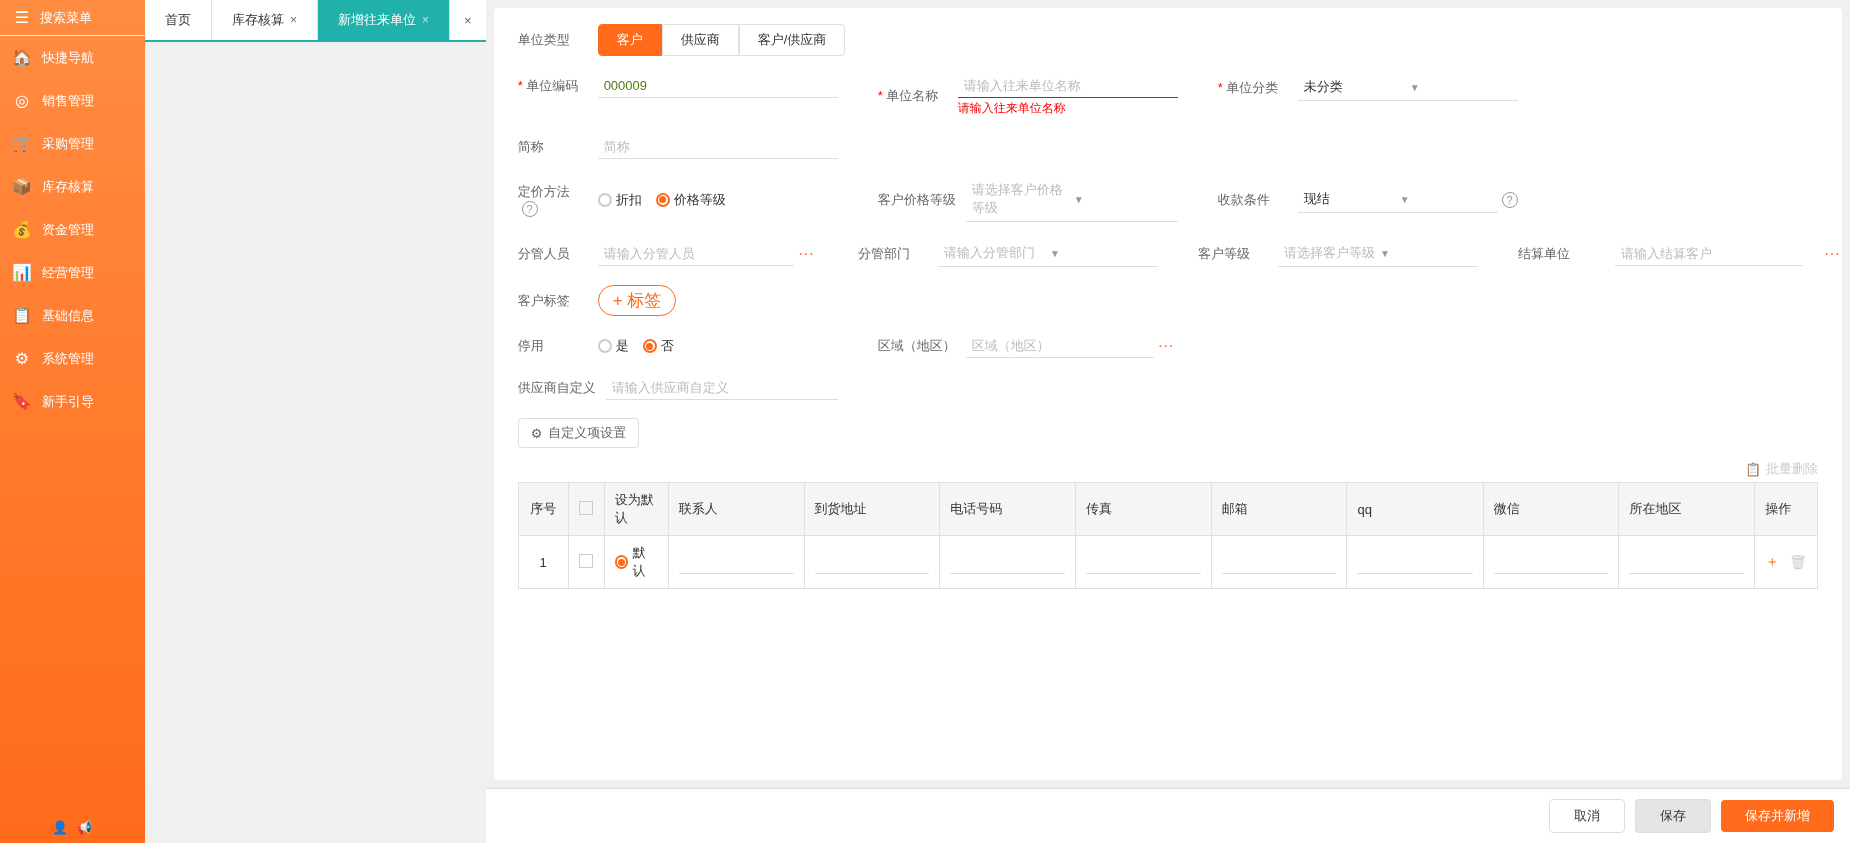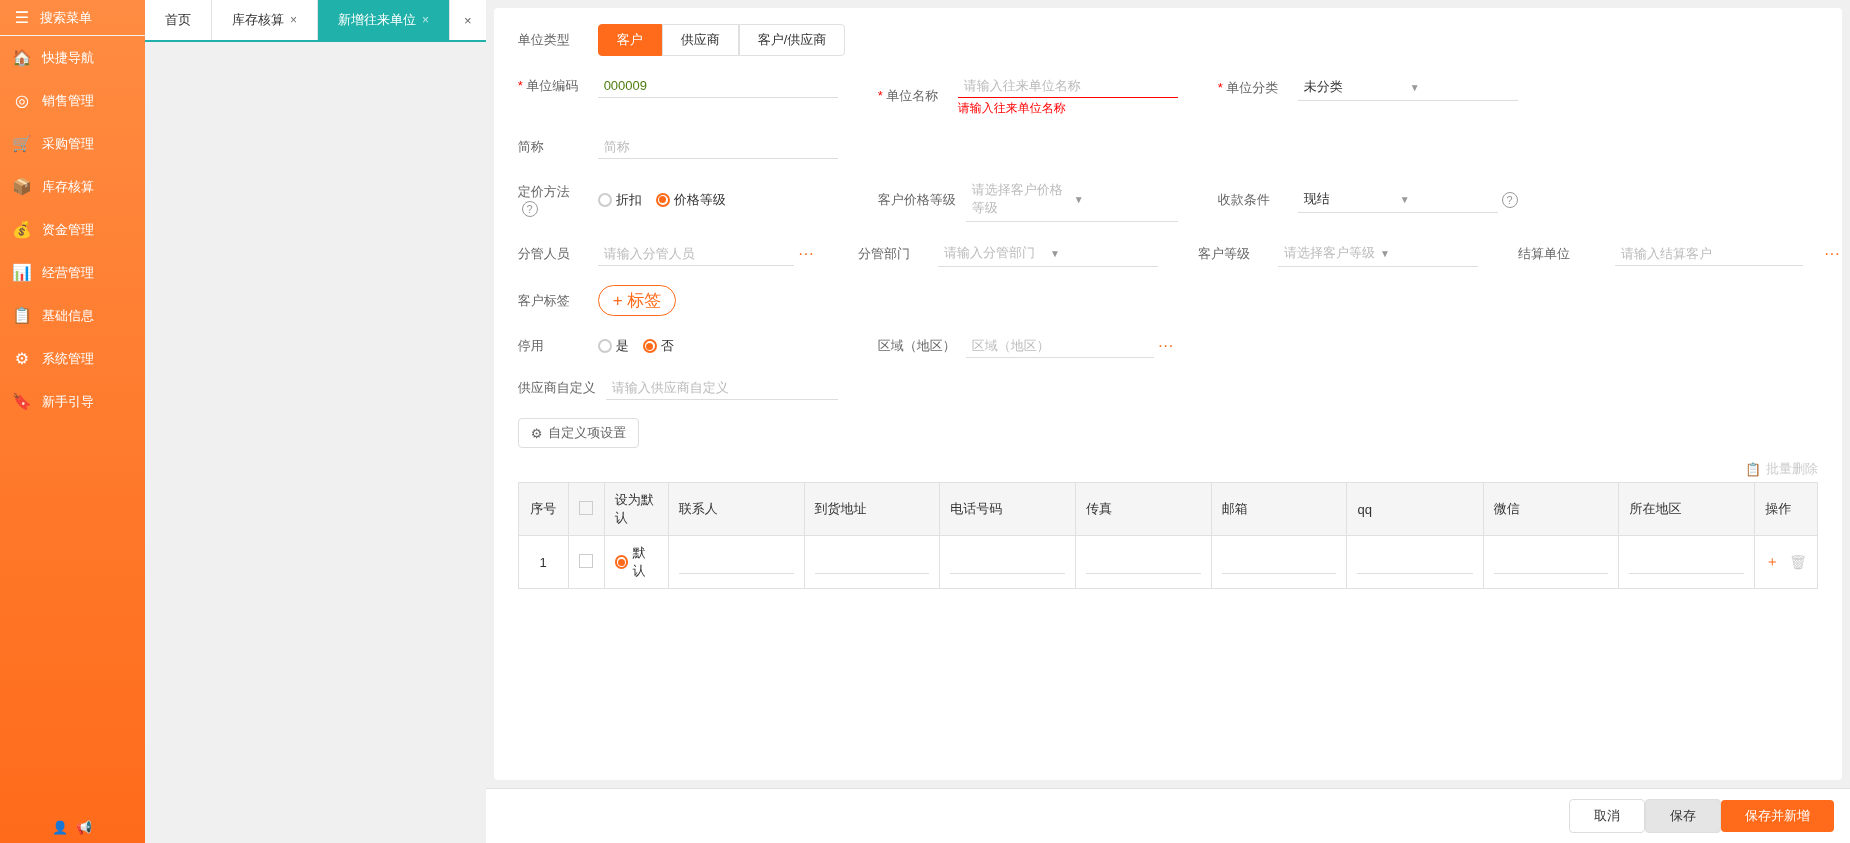--- a/index.html
+++ b/index.html
@@ -310,20 +310,21 @@
       cursor: pointer;
     }
 
     
     .bottom-bar {
       display: flex;
       justify-content: flex-end;
       padding: 10px 16px;
       background: #fff;
       border-top: 1px solid #e0e0e0;
+      gap: 10px;
       align-items: center;
     }
     .btn-cancel {
       padding: 7px 24px;
       border: 1px solid #ddd;
       background: #fff;
       cursor: pointer;
       border-radius: 4px;
       color: #333;
       font-size: 13px;

